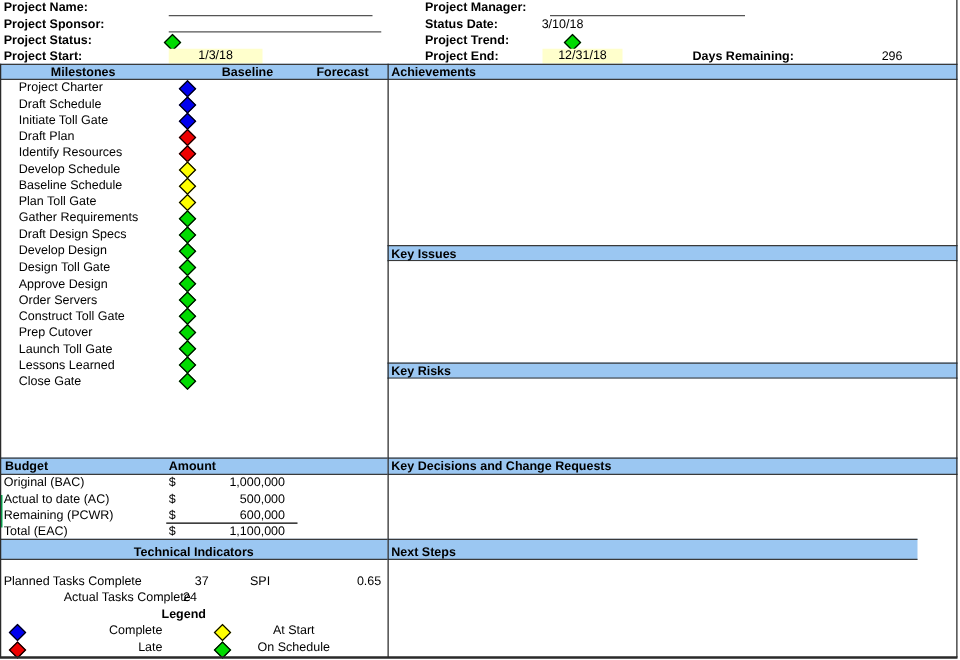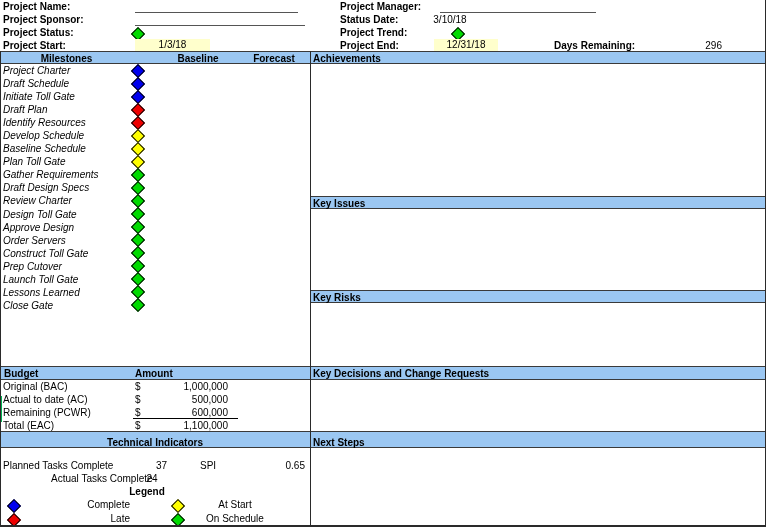--- a/index.html
+++ b/index.html
@@ -62,32 +62,32 @@
   <div class="abs bold" style="left:554px;top:40px;">Days Remaining:</div>
   <div class="abs r" style="left:660px;top:40px;width:62px;">296</div>
 
   <div class="bar bar-bg" style="left: 0px; top: 51px; width: 766px; height: 13px; background: rgb(155, 199, 242);">
     <span class="c" style="left:0;width:133px;">Milestones</span>
     <span class="c" style="left:166px;width:64px;">Baseline</span>
     <span class="c" style="left:242px;width:64px;">Forecast</span>
     <span style="left:313px;">Achievements</span>
   </div>
 
-  <div class="abs" style="left:0;top:64px;width:309px;height:262px;font-style:italic;">
+  <div class="abs" style="left:12px;top:64px;width:309px;height:262px;">
       <div class="ms-row"><span class="ms-label">Project Charter</span><span class="diamond" style="left: 133px; top: 1.5px; background: rgb(0, 0, 238);"></span></div>
       <div class="ms-row"><span class="ms-label">Draft Schedule</span><span class="diamond" style="left: 133px; top: 1.5px; background: rgb(0, 0, 238);"></span></div>
       <div class="ms-row"><span class="ms-label">Initiate Toll Gate</span><span class="diamond" style="left: 133px; top: 1.5px; background: rgb(0, 0, 238);"></span></div>
       <div class="ms-row"><span class="ms-label">Draft Plan</span><span class="diamond" style="left: 133px; top: 1.5px; background: rgb(238, 0, 0);"></span></div>
       <div class="ms-row"><span class="ms-label">Identify Resources</span><span class="diamond" style="left: 133px; top: 1.5px; background: rgb(238, 0, 0);"></span></div>
       <div class="ms-row"><span class="ms-label">Develop Schedule</span><span class="diamond" style="left: 133px; top: 1.5px; background: rgb(255, 255, 0);"></span></div>
       <div class="ms-row"><span class="ms-label">Baseline Schedule</span><span class="diamond" style="left: 133px; top: 1.5px; background: rgb(255, 255, 0);"></span></div>
       <div class="ms-row"><span class="ms-label">Plan Toll Gate</span><span class="diamond" style="left: 133px; top: 1.5px; background: rgb(255, 255, 0);"></span></div>
       <div class="ms-row"><span class="ms-label">Gather Requirements</span><span class="diamond" style="left: 133px; top: 1.5px; background: rgb(0, 219, 0);"></span></div>
       <div class="ms-row"><span class="ms-label">Draft Design Specs</span><span class="diamond" style="left: 133px; top: 1.5px; background: rgb(0, 219, 0);"></span></div>
-      <div class="ms-row"><span class="ms-label">Review Charter</span><span class="diamond" style="left: 133px; top: 1.5px; background: rgb(0, 219, 0);"></span></div>
+      <div class="ms-row"><span class="ms-label">Develop Design</span><span class="diamond" style="left: 133px; top: 1.5px; background: rgb(0, 219, 0);"></span></div>
       <div class="ms-row"><span class="ms-label">Design Toll Gate</span><span class="diamond" style="left: 133px; top: 1.5px; background: rgb(0, 219, 0);"></span></div>
       <div class="ms-row"><span class="ms-label">Approve Design</span><span class="diamond" style="left: 133px; top: 1.5px; background: rgb(0, 219, 0);"></span></div>
       <div class="ms-row"><span class="ms-label">Order Servers</span><span class="diamond" style="left: 133px; top: 1.5px; background: rgb(0, 219, 0);"></span></div>
       <div class="ms-row"><span class="ms-label">Construct Toll Gate</span><span class="diamond" style="left: 133px; top: 1.5px; background: rgb(0, 219, 0);"></span></div>
       <div class="ms-row"><span class="ms-label">Prep Cutover</span><span class="diamond" style="left: 133px; top: 1.5px; background: rgb(0, 219, 0);"></span></div>
       <div class="ms-row"><span class="ms-label">Launch Toll Gate</span><span class="diamond" style="left: 133px; top: 1.5px; background: rgb(0, 219, 0);"></span></div>
       <div class="ms-row"><span class="ms-label">Lessons Learned</span><span class="diamond" style="left: 133px; top: 1.5px; background: rgb(0, 219, 0);"></span></div>
       <div class="ms-row"><span class="ms-label">Close Gate</span><span class="diamond" style="left: 133px; top: 1.5px; background: rgb(0, 219, 0);"></span></div>
     </div>
 
@@ -97,21 +97,21 @@
   </div>
   <div class="content-area" style="left:311px;top:209px;width:454px;height:81px;"></div>
   <div class="bar bar-bg" style="left: 310px; top: 290px; width: 456px; height: 13px; background: rgb(155, 199, 242);">
     <span style="left:3px;">Key Risks</span>
   </div>
   <div class="content-area" style="left:311px;top:303px;width:454px;height:63px;"></div>
   <div class="bar bar-bg" style="left: 310px; top: 366px; width: 456px; height: 14px; background: rgb(155, 199, 242);">
     <span style="left:3px;">Key Decisions and Change Requests</span>
   </div>
   <div class="content-area" style="left:311px;top:380px;width:454px;height:51px;"></div>
-  <div class="bar bar-bg" style="left: 310px; top: 431px; width: 456px; height: 17px; line-height: 15px; background: rgb(155, 199, 242); text-align: center;">
+  <div class="bar bar-bg" style="left: 310px; top: 431px; width: 424px; height: 17px; line-height: 15px; background: rgb(155, 199, 242); text-align: center;">
     <span style="left:3px;top:3px;">Next Steps</span>
   </div>
   <div class="content-area" style="left:311px;top:448px;width:454px;height:77px;"></div>
 
   <div class="bar bar-bg" style="left: 0px; top: 366px; width: 310px; height: 14px; background: rgb(155, 199, 242);">
     <span style="left:4px;">Budget</span>
     <span style="left:135px;">Amount</span>
   </div>
   <div class="abs" style="left:0;top:380px;width:310px;">
       <div class="b-row"><span style="padding-left: 3px;">Original (BAC)</span><span class="cur">$</span><span class="amt">1,000,000</span></div>

